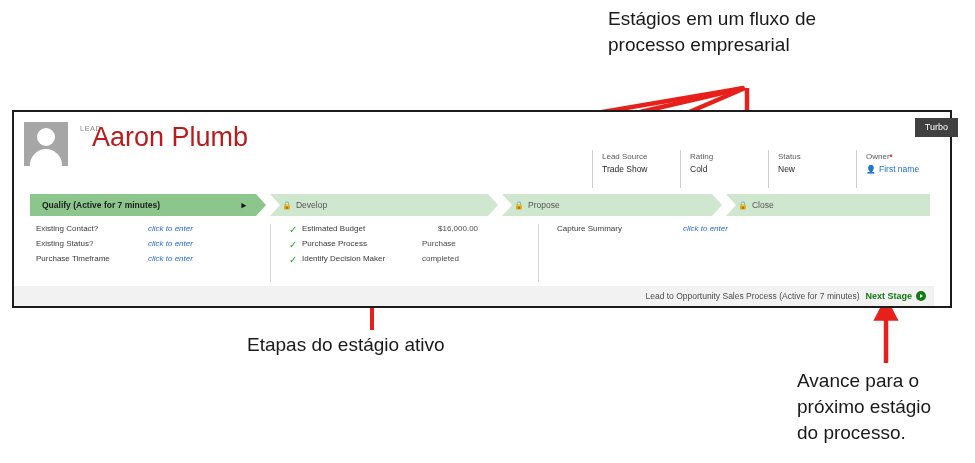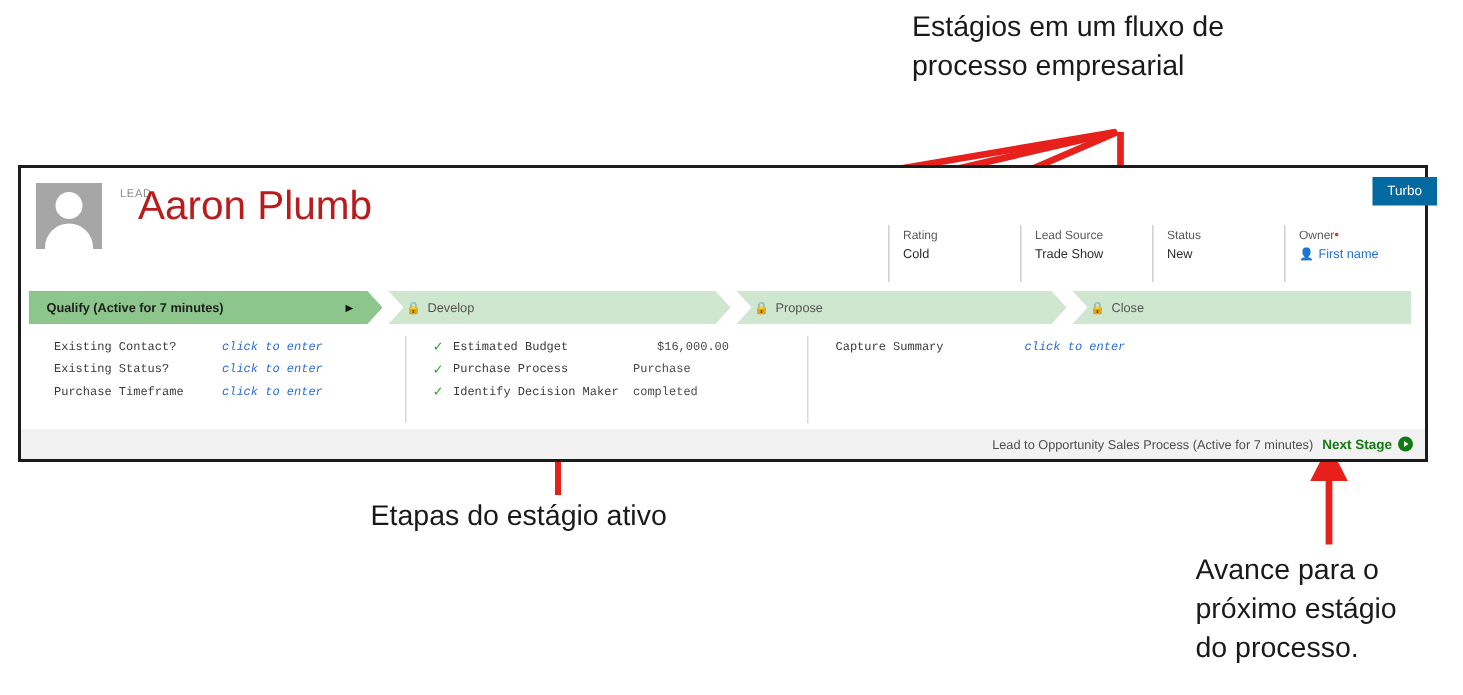--- a/index.html
+++ b/index.html
@@ -64,21 +64,21 @@
     font-family:"Liberation Sans", sans-serif;
   }
   #record-name {
     position:absolute; left:78px; top:10px;
     font-size:27px; color:#b91c1c;
     font-family:"Liberation Sans", sans-serif;
   }
 
   #turbo-button {
     position:absolute; right:-8px; top:6px;
-    background:#0369a1; color:#ffffff;
+    background:#404040; color:#ffffff;
     font-size:9px; padding:4px 10px 5px 10px;
     white-space:nowrap; overflow:hidden;
     max-width:48px;
   }
 
   
   #header-fields {
     position:absolute; left:578px; top:38px;
     display:flex; height:38px;
   }
@@ -99,21 +99,21 @@
     white-space:nowrap;
     font-family:"Liberation Sans", sans-serif;
   }
   .hf-value.link { color:#1f6fd0; }
   .hf-value .person-ico { color:#3a3a3a; margin-right:3px; font-size:8px; }
 
   
   #stage-bar {
     position:relative;
     height:22px;
-    margin:0 5px;
+    margin:0 16px;
     display:flex;
     background:#ffffff;
   }
   .stage {
     position:relative;
     height:22px;
     display:flex; align-items:center;
     background:#cfe6cf;
     color:#555;
     font-size:8.5px;
@@ -142,41 +142,41 @@
   
   #steps-row {
     position:relative;
     display:flex;
     margin:8px 4px 0 4px;
     height:58px;
   }
   .step-col { position:relative; padding-left:18px; }
   .step-col.divided { border-left:1px solid #d8d8d8; }
   .step-line {
-    display:flex; align-items:center;
+    display:flex; 
     height:15px;
     font-size:8px;
     color:#3a3a3a;
-    font-family:Liberation Mono, monospace;
+    font-family:Liberation Sans, sans-serif;
     white-space:nowrap;
   }
   .step-check { color:#2aa52a; font-size:10px; width:13px; display:inline-block; }
   .step-nocheck { width:0px; display:inline-block; }
   .step-label { display:inline-block; }
   .step-value {
     display:inline-block;
     color:#4a4a4a;
     font-style:normal;
   }
   .step-value.link { color:#2a6dd4; font-style:italic; }
 
   
   #process-footer {
     position:absolute;
-    left:0; right:0; bottom:0;
+    left:0; right:16px; bottom:0;
     height:20px;
     background:#f2f2f2;
     display:flex; align-items:center; justify-content:flex-end;
     padding-right:8px;
     gap:6px;
   }
   #process-name {
     font-size:8.5px; color:#4d4d4d;
     font-family:"Liberation Sans", sans-serif;
   }
@@ -232,26 +232,26 @@
       <div class="body"></div>
     </div>
 
     <div id="entity-type">LEAD</div>
     <div id="record-name">Aaron Plumb</div>
 
     <div id="turbo-button">Turbo</div>
 
     <div id="header-fields">
       <div class="hfield">
+        <div class="hf-label"><span>Lead Source</span></div>
+        <div class="hf-value">Trade Show</div>
+      </div>
+      <div class="hfield">
         <div class="hf-label"><span>Rating</span></div>
         <div class="hf-value">Cold</div>
-      </div>
-      <div class="hfield">
-        <div class="hf-label"><span>Lead Source</span></div>
-        <div class="hf-value">Trade Show</div>
       </div>
       <div class="hfield">
         <div class="hf-label"><span>Status</span></div>
         <div class="hf-value">New</div>
       </div>
       <div class="hfield">
         <div class="hf-label">
           <span>Owner</span><span class="req">•</span>
         </div>
         <div class="hf-value link">

